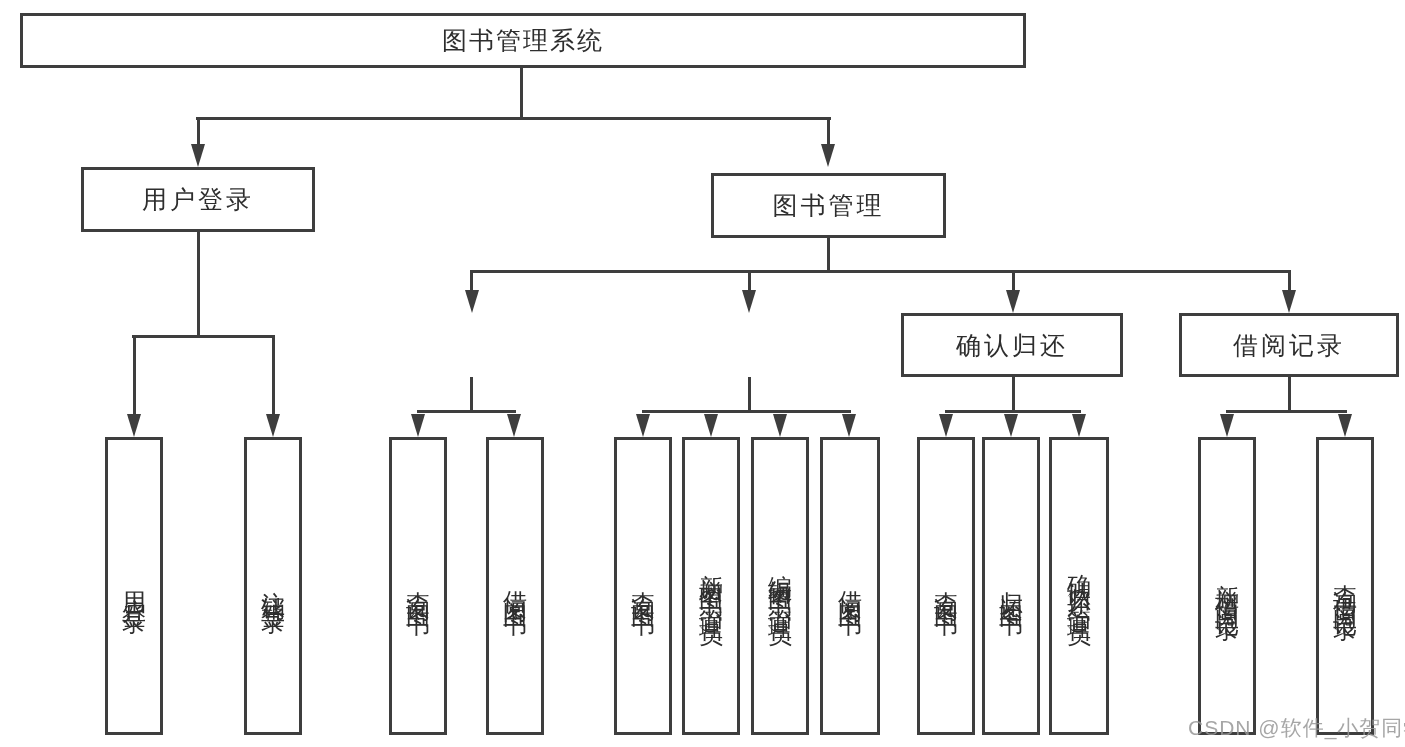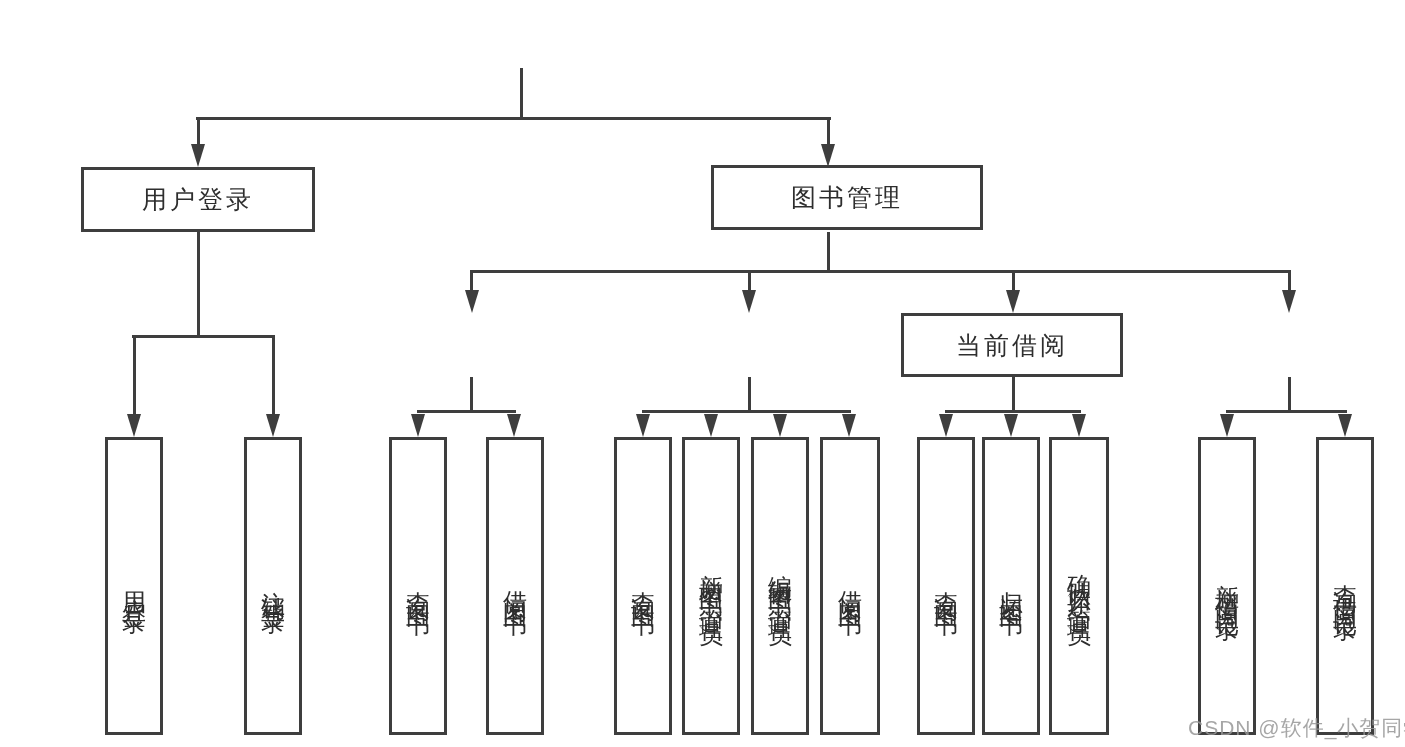--- a/index.html
+++ b/index.html
@@ -75,30 +75,36 @@
   <i class="line" style="left:945px;top:410px;width:136px;height:3px"></i>
   <i class="arrow" style="left:939px;top:414px"></i>
   <i class="arrow" style="left:1004px;top:414px"></i>
   <i class="arrow" style="left:1072px;top:414px"></i>
 
   <i class="line" style="left:1288px;top:377px;width:3px;height:33px"></i>
   <i class="line" style="left:1226px;top:410px;width:121px;height:3px"></i>
   <i class="arrow" style="left:1220px;top:414px"></i>
   <i class="arrow" style="left:1338px;top:414px"></i>
 
+  <div class="box" style="left:20px;top:13px;width:1006px;height:55px">
+    <span class="hlabel root-label">图书管理系统</span>
+  </div>
 
   <div class="box" style="left:81px;top:167px;width:234px;height:65px">
     <span class="hlabel">用户登录</span>
   </div>
-  <div class="box" style="left:711px;top:165px;width:272px;height:65px">
+  <div class="box" style="left:711px;top:173px;width:235px;height:65px">
     <span class="hlabel">图书管理</span>
   </div>
 
   <div class="box" style="left:901px;top:313px;width:222px;height:64px">
-    <span class="hlabel">当前借阅</span>
+    <span class="hlabel">确认归还</span>
+  </div>
+  <div class="box" style="left:1179px;top:313px;width:220px;height:64px">
+    <span class="hlabel">借阅记录</span>
   </div>
 
   <div class="box" style="left:105px;top:437px;width:58px;height:298px">
     <span class="vlabel">用户登录</span>
   </div>
   <div class="box" style="left:244px;top:437px;width:58px;height:298px">
     <span class="vlabel">注销登录</span>
   </div>
 
   <div class="box" style="left:389px;top:437px;width:58px;height:298px">

